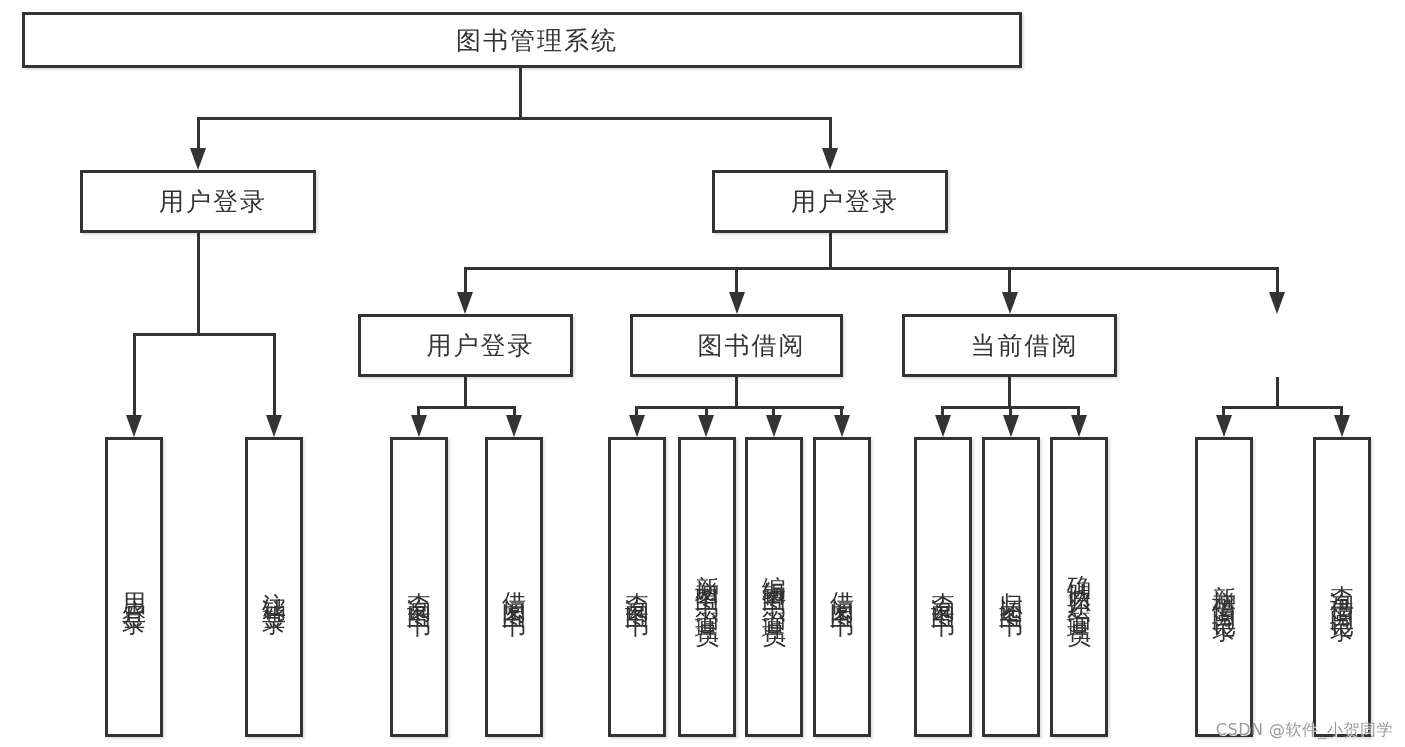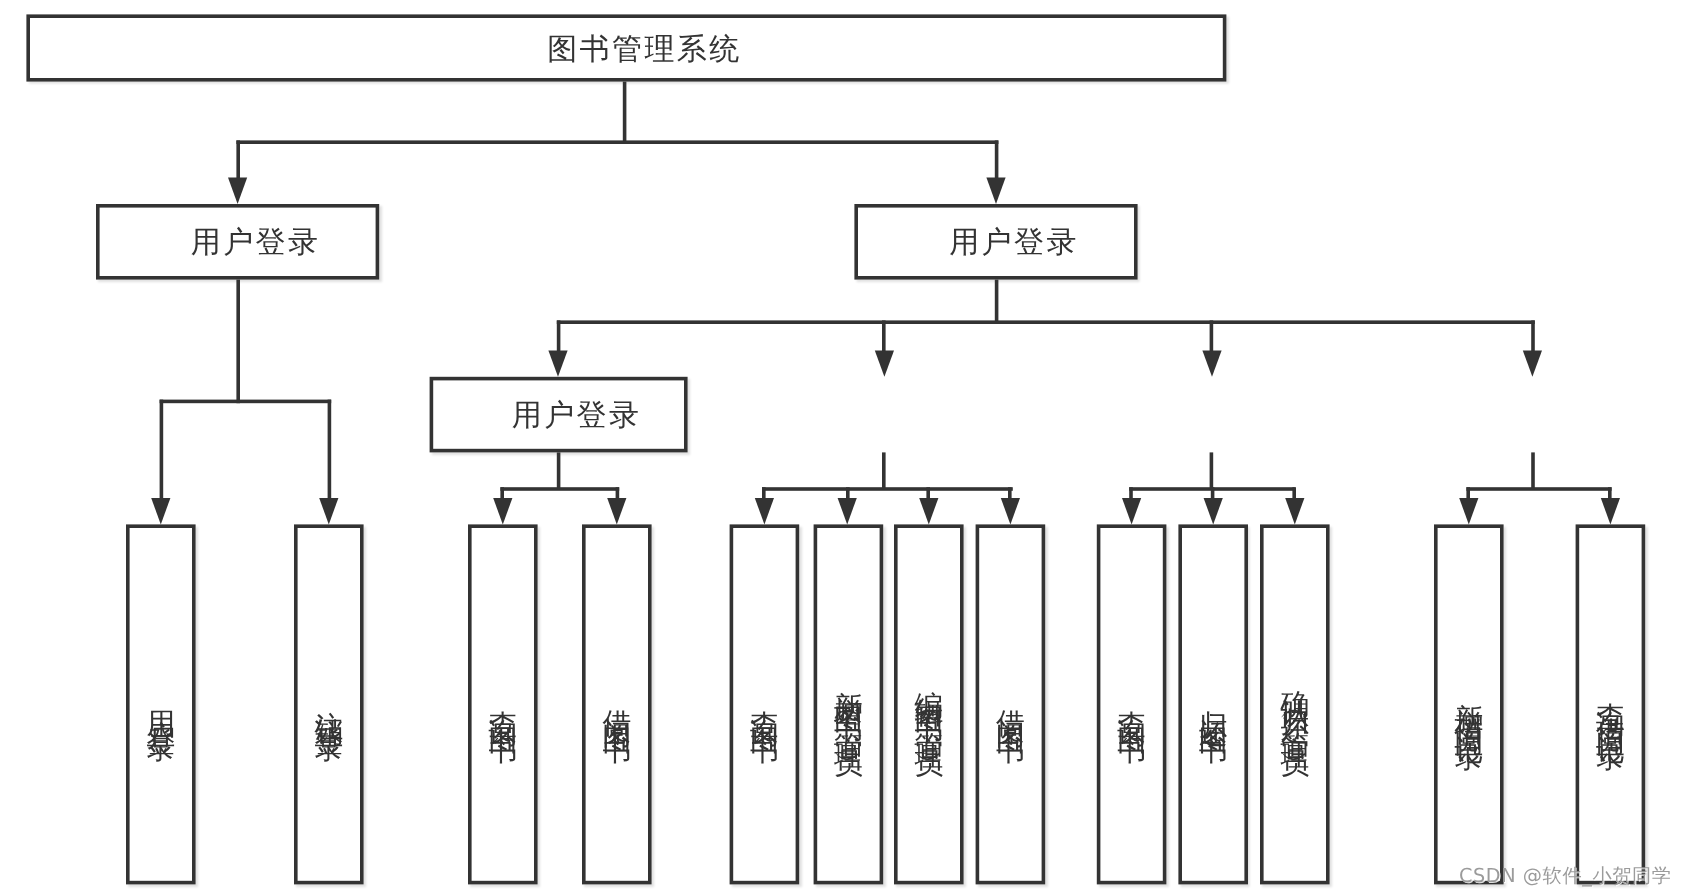--- a/index.html
+++ b/index.html
@@ -62,20 +62,22 @@
 <body>
 
 <div id="canvas">
 
   <div class="box h" style="left:22px; top:12px; width:1000px; height:56px;">图书管理系统</div>
 
   <div class="box h" style="left:80px; top:170px; width:236px; height:63px;">用户登录</div>
   <div class="box h" style="left:712px; top:170px; width:236px; height:63px;">用户登录</div>
 
   <div class="box h" style="left:358px; top:314px; width:215px; height:63px;">用户登录</div>
+  <div class="box h" style="left:630px; top:314px; width:213px; height:63px;">图书借阅</div>
+  <div class="box h" style="left:902px; top:314px; width:215px; height:63px;">当前借阅</div>
 
   <div class="box v" style="left:105px; top:437px; width:58px; height:300px;">用户登录</div>
   <div class="box v" style="left:245px; top:437px; width:58px; height:300px;">注销登录</div>
   <div class="box v" style="left:390px; top:437px; width:58px; height:300px;">查询图书</div>
   <div class="box v" style="left:485px; top:437px; width:58px; height:300px;">借阅图书</div>
   <div class="box v" style="left:608px; top:437px; width:58px; height:300px;">查询图书</div>
   <div class="box v" style="left:678px; top:437px; width:58px; height:300px;">新增图书（管理员）</div>
   <div class="box v" style="left:745px; top:437px; width:58px; height:300px;">编辑图书（管理员）</div>
   <div class="box v" style="left:813px; top:437px; width:58px; height:300px;">借阅图书</div>
   <div class="box v" style="left:914px; top:437px; width:58px; height:300px;">查询图书</div>

